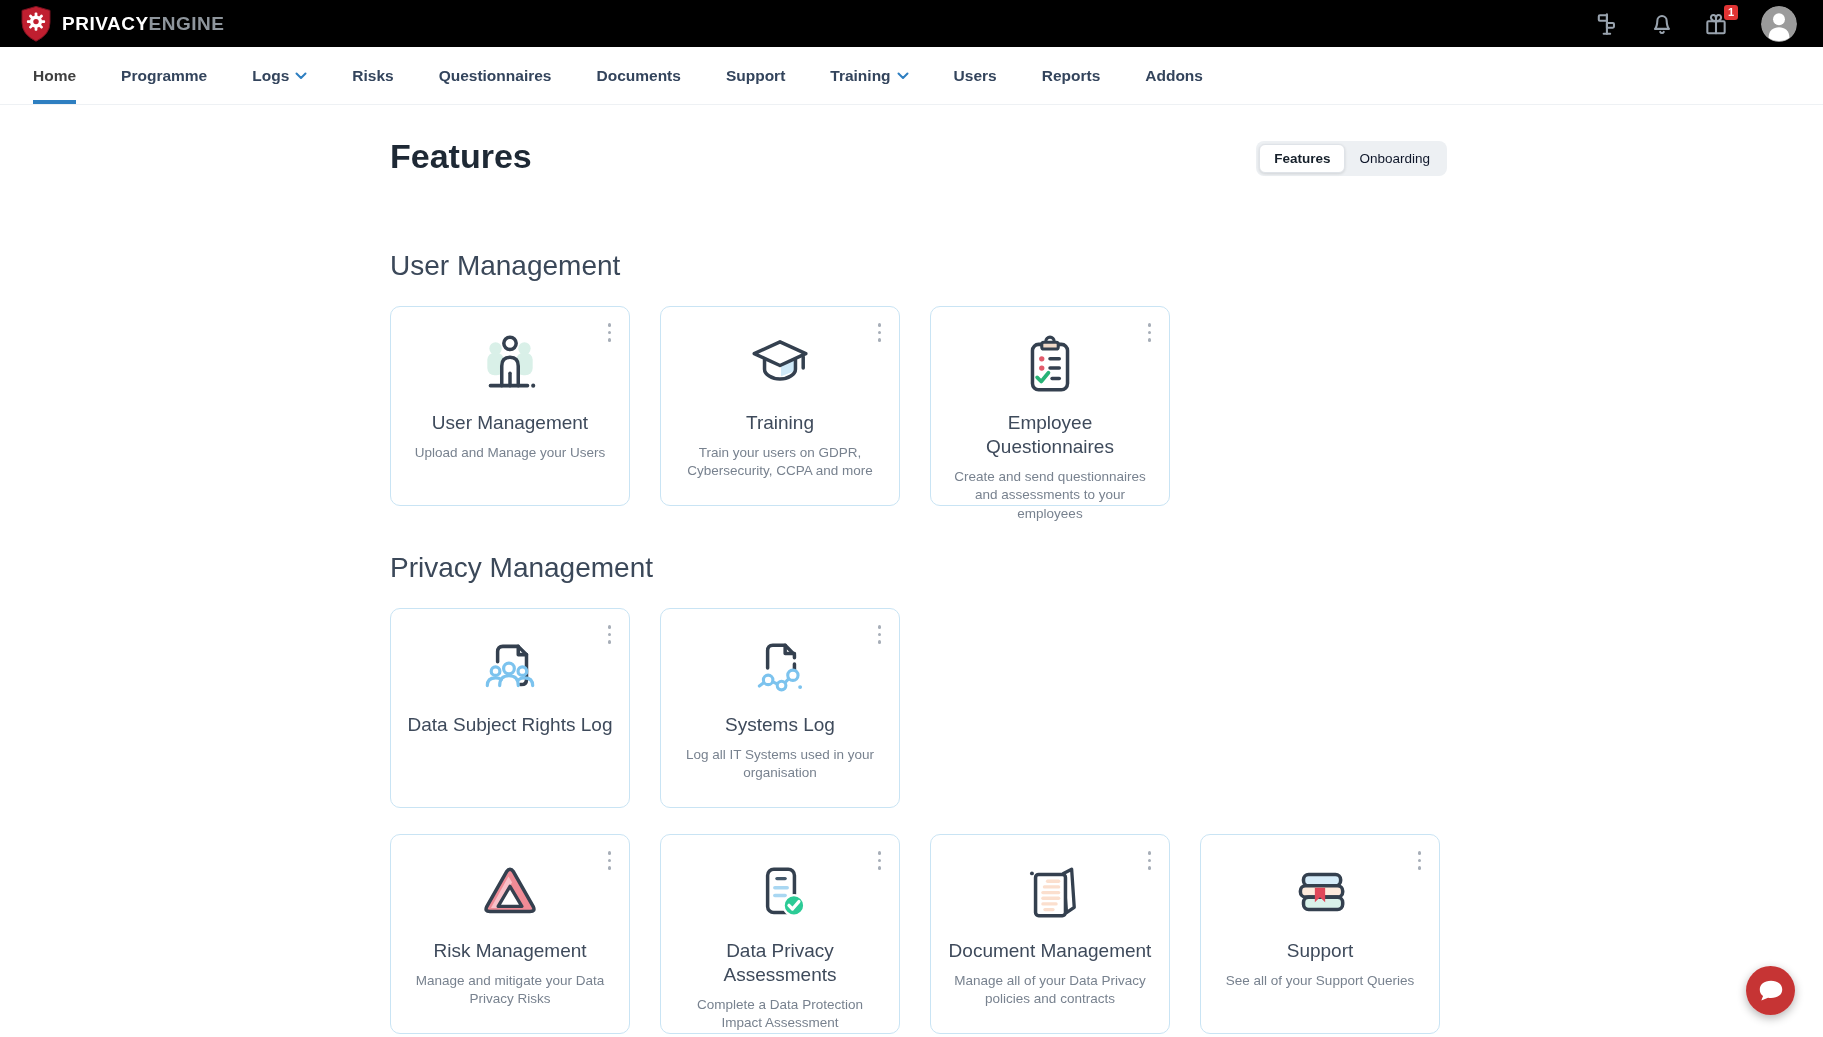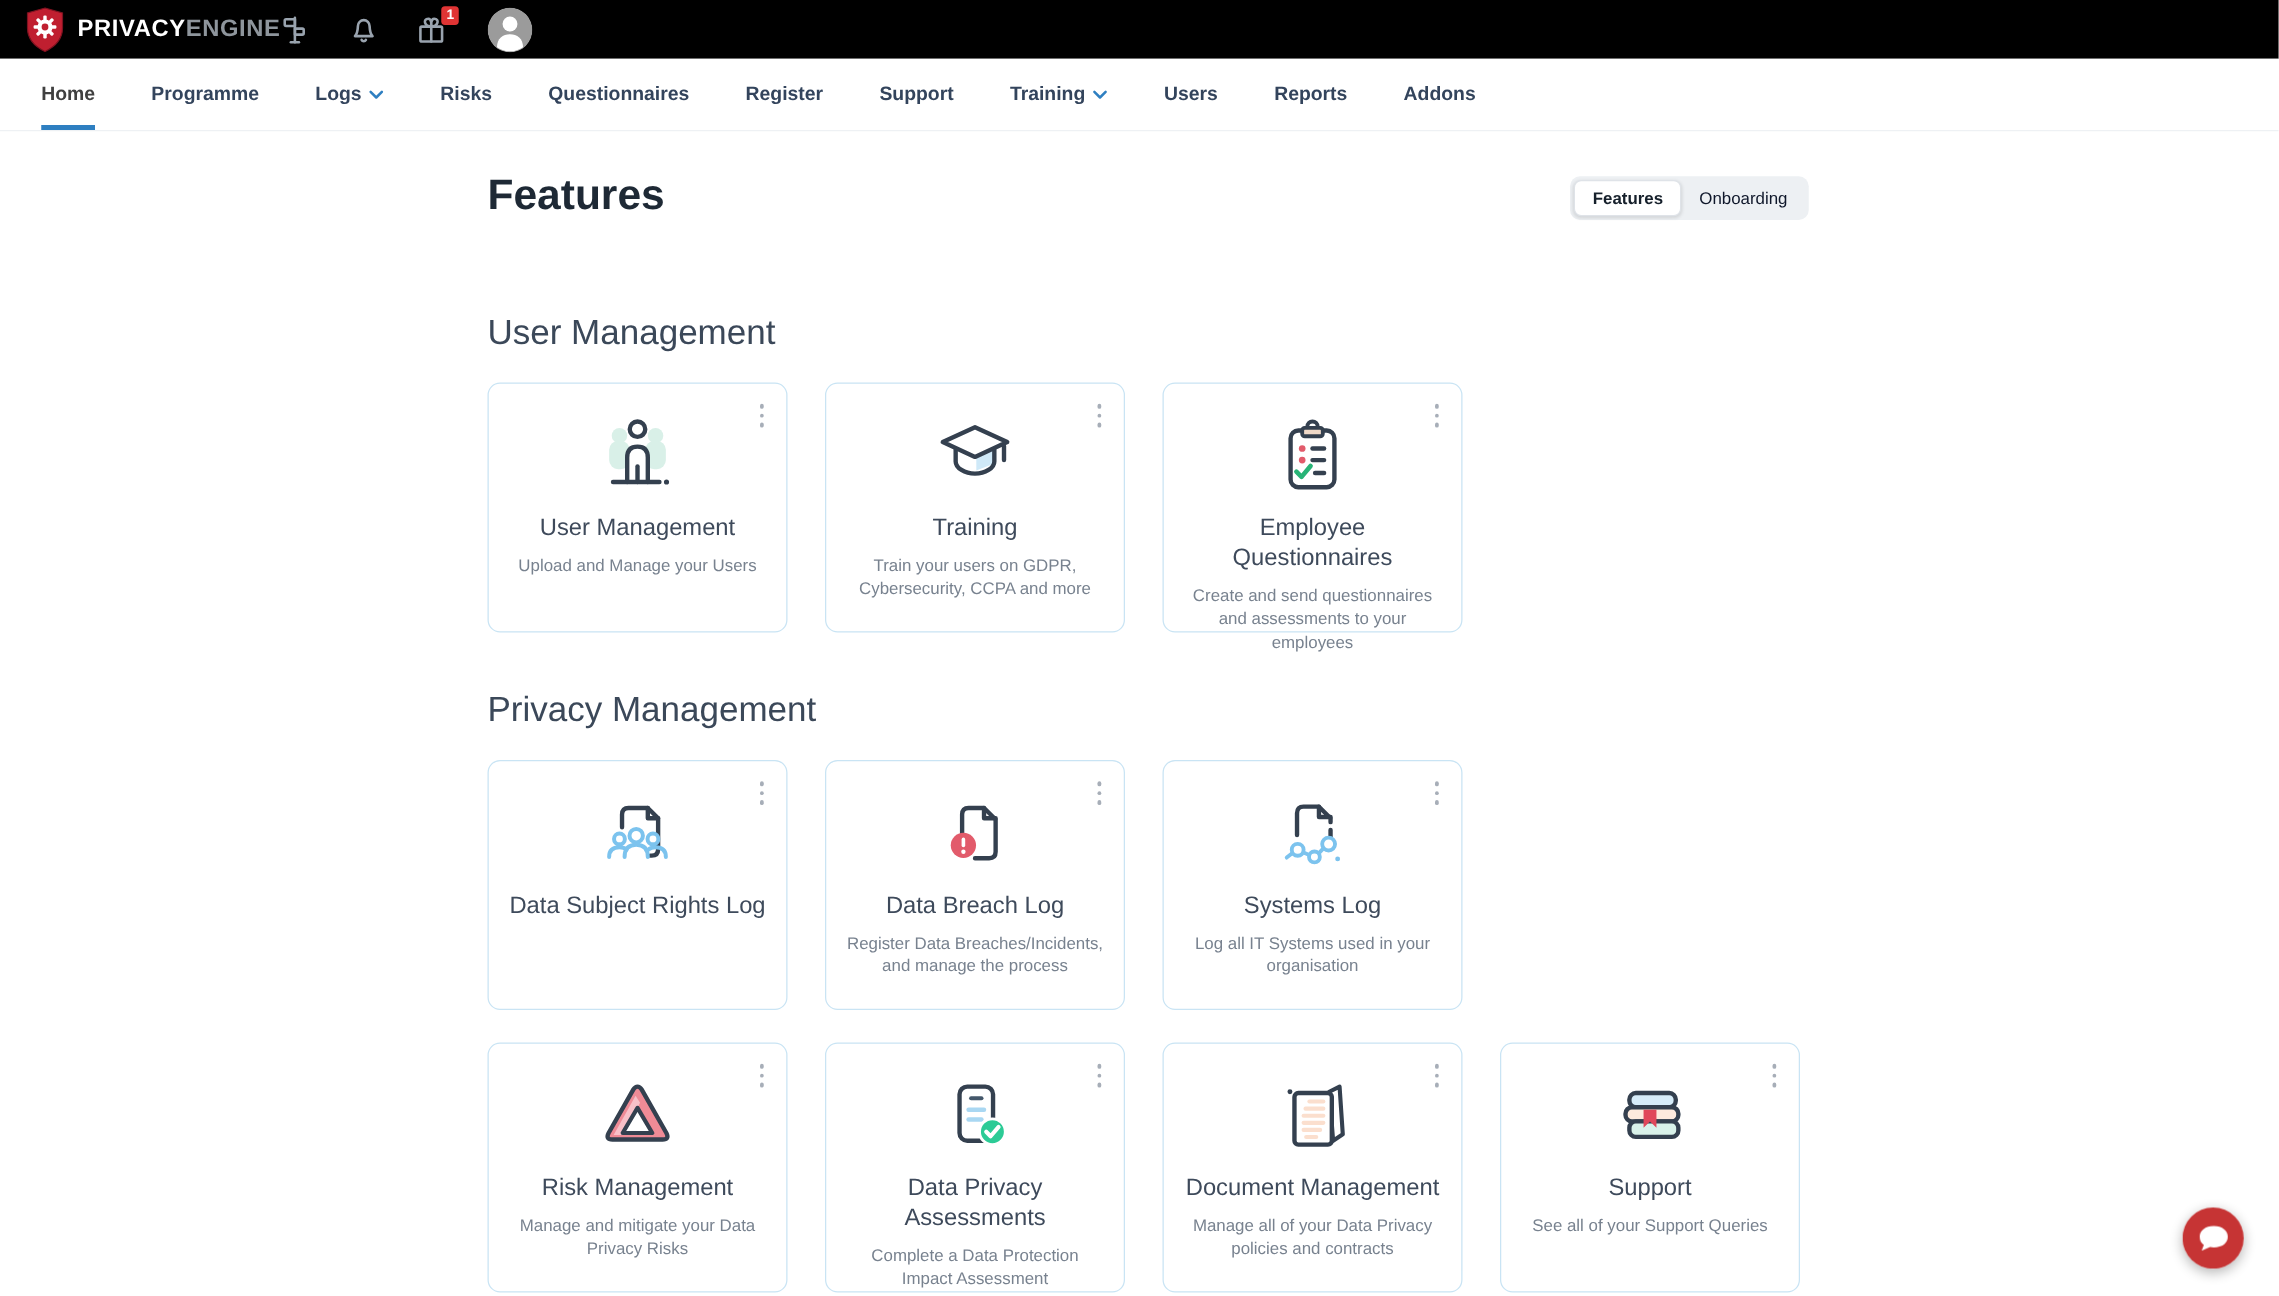--- a/index.html
+++ b/index.html
@@ -1,21 +1,21 @@
 <!DOCTYPE html>
 <html><head>
 <meta charset="utf-8">
 <style>
   * { margin:0; padding:0; box-sizing:border-box; }
   html,body { width:1823px; height:1037px; overflow:hidden; background:#fff;
               font-family:"Liberation Sans", sans-serif; }
 
   
   .topbar { height:47px; background:#000; display:flex; align-items:center;
-            padding:0 26px 0 20px; }
+            justify-content:space-between; padding:0 26px 0 20px; }
   .brand { display:flex; align-items:center; gap:10px; }
   .brand-word { font-size:19px; font-weight:600; letter-spacing:.5px; }
   .brand-word .p1 { color:#ffffff; }
   .brand-word .p2 { color:#8e959c; }
   .top-icons { display:flex; align-items:center; gap:28px; }
   .tool-icon { width:26px; height:26px; cursor:pointer; position:relative; display:block; }
   .badge { position:absolute; top:-6px; right:-9px; background:#e03434; color:#fff;
            font-size:11px; font-weight:700; line-height:1; padding:2px 4px; border-radius:3px; }
   .avatar { width:36px; height:36px; border-radius:50%; overflow:hidden; cursor:pointer; margin-left:4px; }
 
@@ -127,21 +127,21 @@
         <path d="M1.5 1.5 L6 6 L10.5 1.5"></path>
       </svg>
     </span>
   <span class="nav-item">
       <span>Risks</span>
     </span>
   <span class="nav-item">
       <span>Questionnaires</span>
     </span>
   <span class="nav-item">
-      <span>Register</span>
+      <span>Documents</span>
     </span>
   <span class="nav-item">
       <span>Support</span>
     </span>
   <span class="nav-item">
       <span>Training</span>
       <svg class="chev" viewBox="0 0 12 8" fill="none" stroke="#2e7fc1" stroke-width="2" stroke-linecap="round" stroke-linejoin="round">
         <path d="M1.5 1.5 L6 6 L10.5 1.5"></path>
       </svg>
     </span>
@@ -264,40 +264,20 @@
             <circle cx="31" cy="33.5" r="5.2" fill="#fff"></circle>
             <path d="M10 50 q0-7.5 8-7.5 q3.5 0 5.5 1.8"></path>
             <path d="M54 50 q0-7.5-8-7.5 q-3.5 0-5.5 1.8"></path>
             <path d="M22 50 q0-9.5 9-9.5 q9 0 9 9.5"></path>
           </g>
         </svg>
       </div>
       <div class="card-title">Data Subject Rights Log</div>
     </div>
 
-    <div class="card">
-      <span class="kebab">
-          <i></i>
-          <i></i>
-          <i></i>
-        </span>
-      <div class="card-icon">
-        <svg viewBox="0 0 64 64">
-          <g fill="#fff" stroke="#34404f" stroke-width="3.4" stroke-linecap="round" stroke-linejoin="round">
-            <path d="M22 32 V17 q0-5 5-5 h12 l9 9 v25 q0 5-5 5 H32"></path>
-            <path d="M39 12 v8 h9" fill="none"></path>
-          </g>
-          <circle cx="23" cy="41" r="9.8" fill="#e25b6b"></circle>
-          <rect x="21.6" y="35" width="2.8" height="7.5" rx="1.4" fill="#fff"></rect>
-          <circle cx="23" cy="46" r="1.7" fill="#fff"></circle>
-        </svg>
-      </div>
-      <div class="card-title">Data Breach Log</div>
-      <div class="card-desc">Register Data Breaches/Incidents, and manage the process</div>
-    </div>
 
     <div class="card">
       <span class="kebab">
           <i></i>
           <i></i>
           <i></i>
         </span>
       <div class="card-icon">
         <svg viewBox="0 0 64 64">
           <g fill="#fff" stroke="#34404f" stroke-width="3.4" stroke-linecap="round" stroke-linejoin="round">

